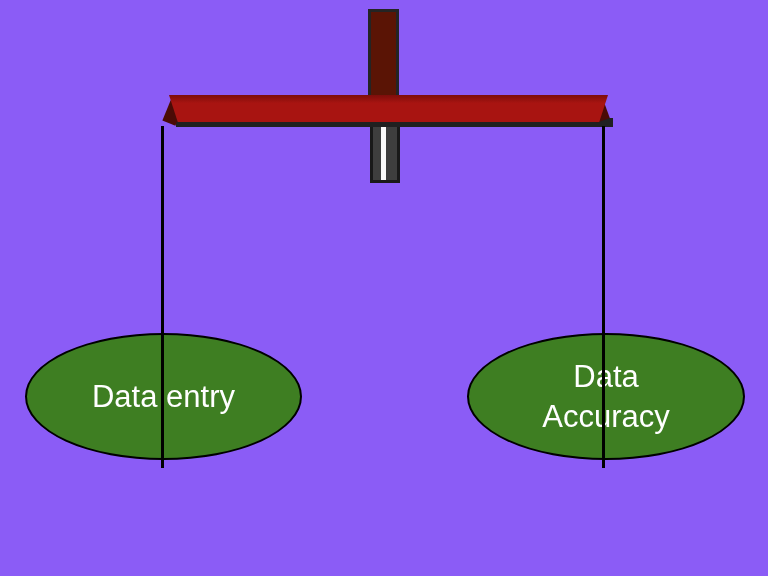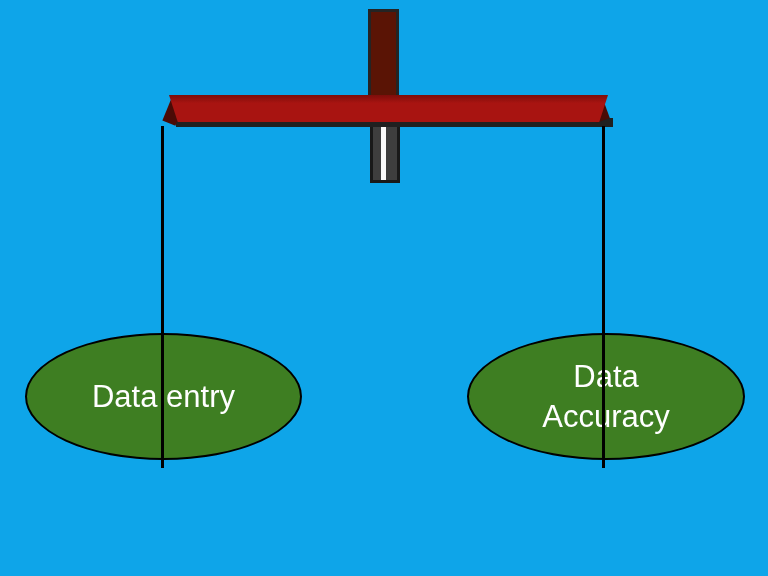--- a/index.html
+++ b/index.html
@@ -4,21 +4,21 @@
 <style>
   html, body {
     margin: 0;
     padding: 0;
     background: #000;
   }
   #canvas {
     position: relative;
     width: 768px;
     height: 576px;
-    background: #0ea5e9;
+    background: #8b5cf6;
     overflow: hidden;
     font-family: "Liberation Sans", sans-serif;
   }
   
   .post-top {
     position: absolute;
     left: 368px;
     top: 9px;
     width: 31px;
     height: 90px;

